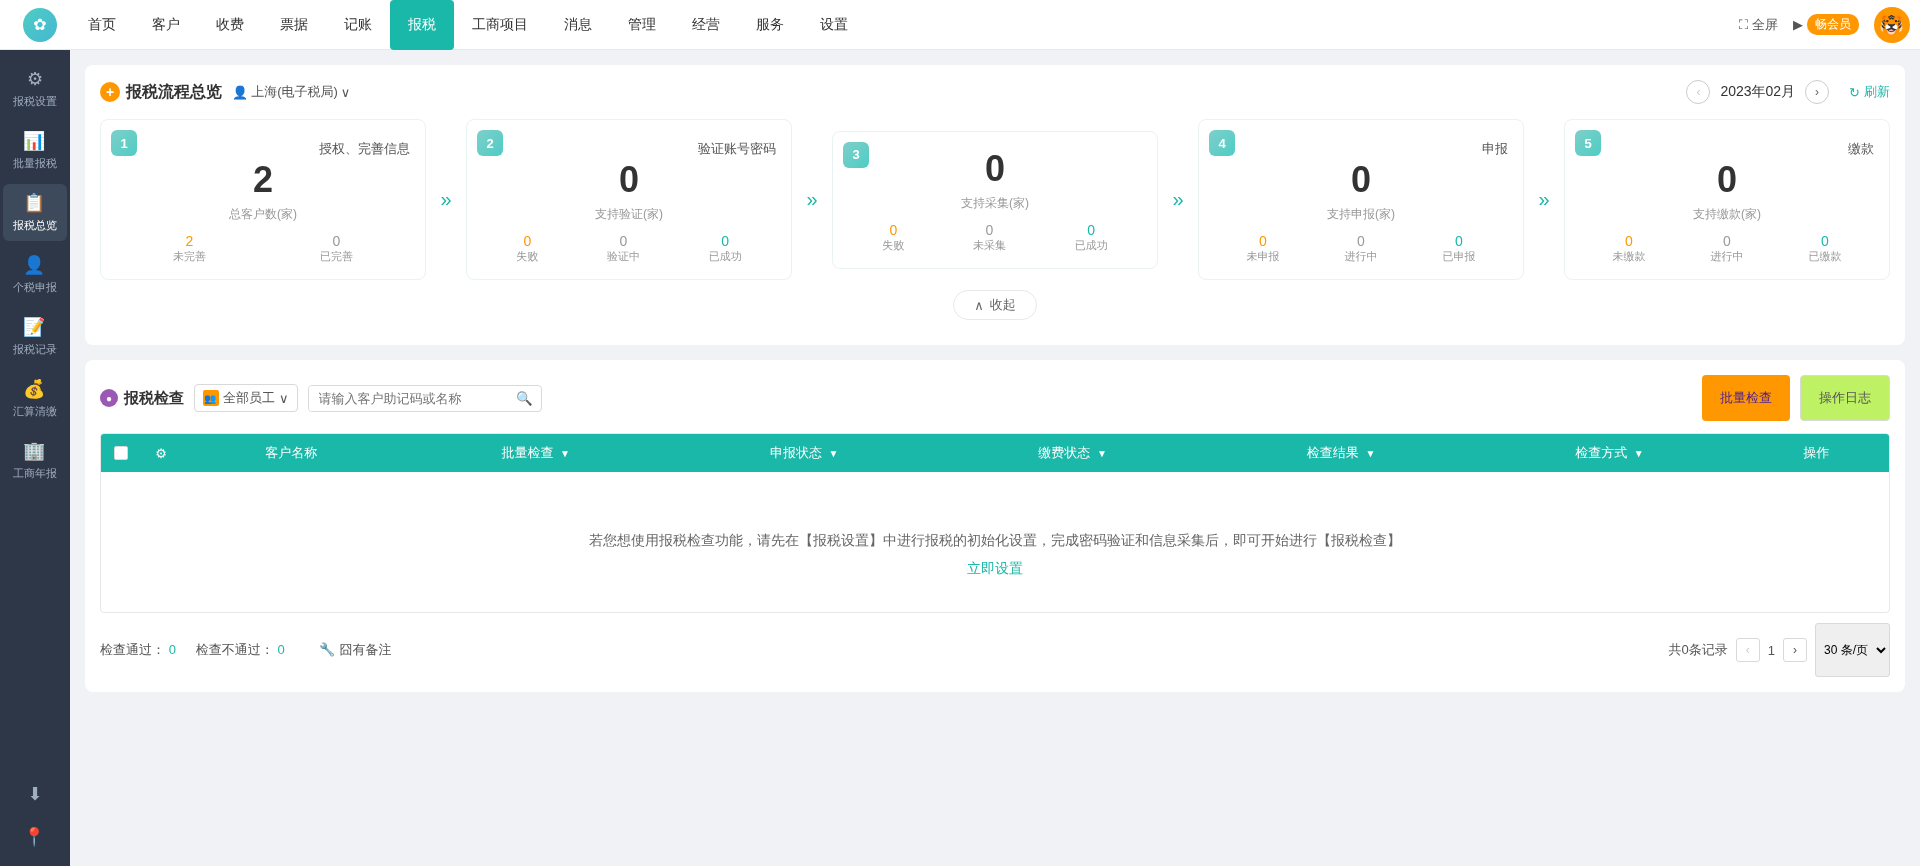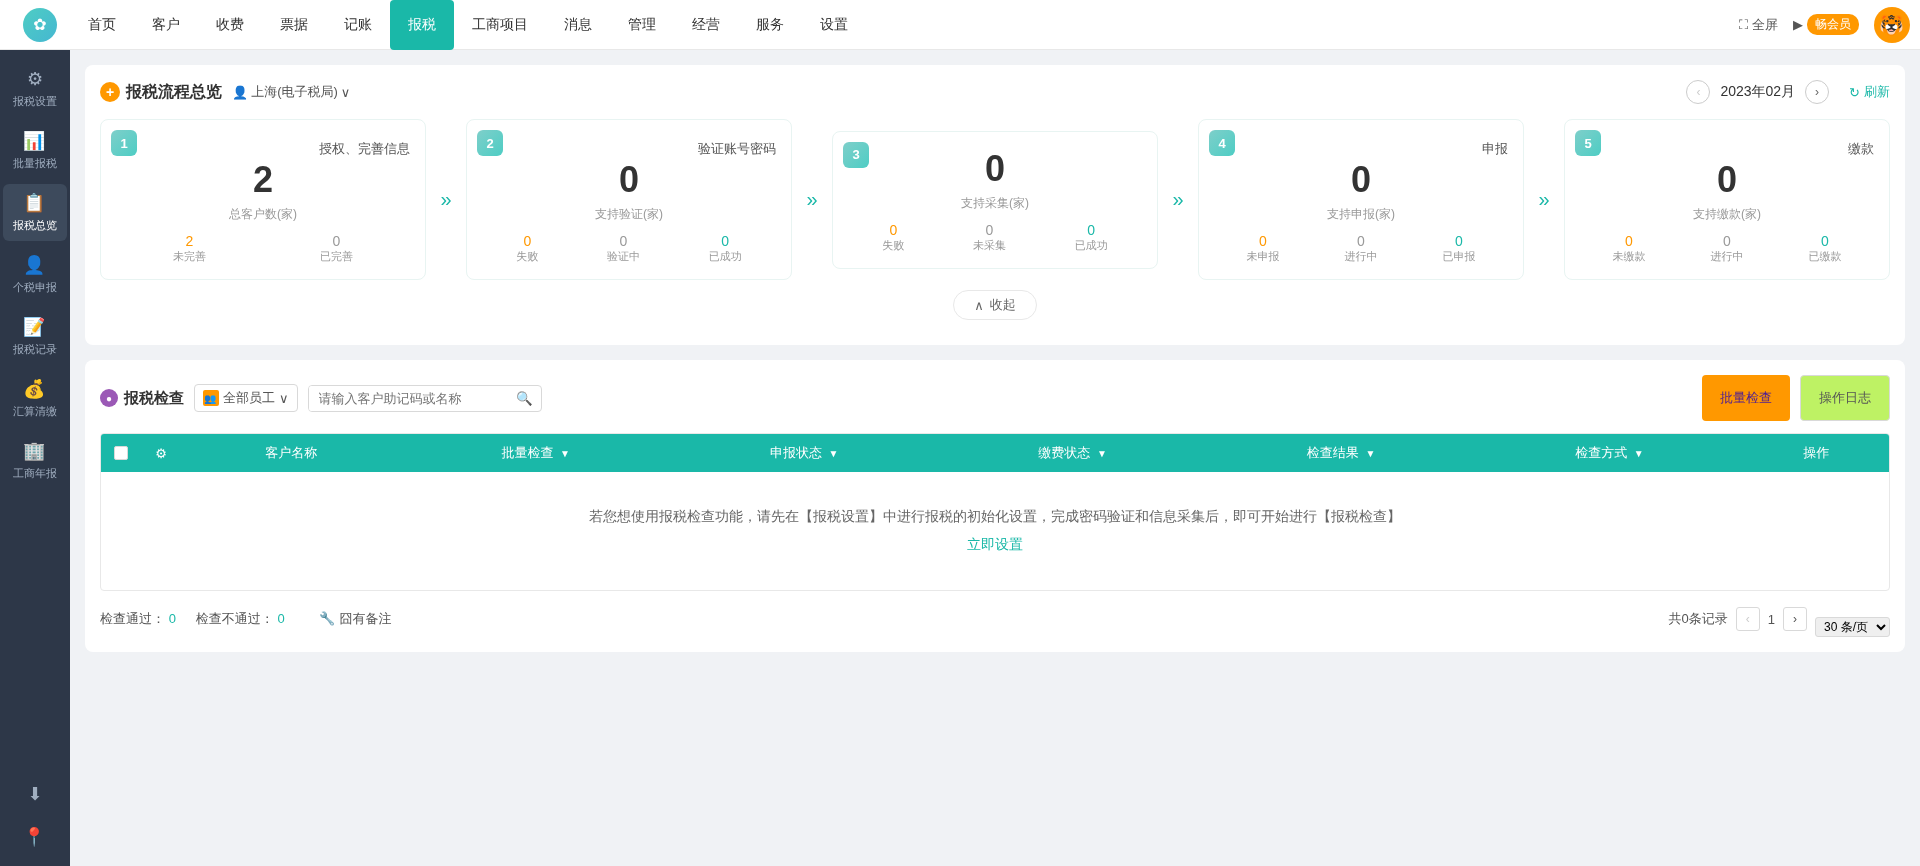--- a/index.html
+++ b/index.html
@@ -78,38 +78,38 @@
     .btn-orange { background: #ff9800; color: #4c1d95; border: none; padding: 7px 18px; border-radius: 4px; cursor: pointer; font-size: 13px; }
     .btn-white { background: #bef264; color: #555; border: 1px solid #d9d9d9; padding: 13px 18px; border-radius: 4px; cursor: pointer; font-size: 13px; }
 
     
     .check-table { width: 100%; border-collapse: collapse; }
     .check-table thead tr { background: #1ab8a8; color: white; }
     .check-table thead th { padding: 10px 12px; font-weight: normal; font-size: 13px; text-align: center; }
     .check-table thead th:first-child { width: 40px; }
     .check-table thead th:nth-child(2) { width: 40px; }
     .check-table .filter-icon { font-size: 10px; margin-left: 3px; }
-    .empty-msg { text-align: center; padding: 36px 20px; color: #666; font-size: 14px; }
+    .empty-msg { text-align: center; padding: 60px 20px; color: #666; font-size: 14px; }
     .setup-link { color: #1ab8a8; cursor: pointer; text-decoration: none; }
     .checkbox-cell { display: flex; align-items: center; justify-content: center; }
     .cb { width: 14px; height: 14px; border: 1px solid #d9d9d9; background: #fff; border-radius: 2px; cursor: pointer; }
 
     
     .table-wrapper { overflow-y: auto; max-height: 180px; border: 1px solid #e8e8e8; border-radius: 4px; position: relative; }
 
     
     .check-footer { display: flex; align-items: center; margin-top: 10px; }
     .footer-stats { display: flex; gap: 20px; }
     .footer-stat { font-size: 13px; color: #555; }
     .footer-stat a { color: #1ab8a8; text-decoration: none; }
     .footer-note { font-size: 13px; color: #555; margin-left: 15px; }
     .pagination { margin-left: auto; display: flex; align-items: center; gap: 8px; font-size: 13px; color: #555; }
     .page-btn { width: 24px; height: 24px; border: 1px solid #d9d9d9; border-radius: 3px; background: #fff; cursor: pointer; display: flex; align-items: center; justify-content: center; color: #555; font-size: 12px; }
     .page-btn.disabled { color: #ccc; cursor: not-allowed; }
-    .page-select { border: 1px solid #d9d9d9; border-radius: 3px; padding: 1px 4px; font-size: 12px; cursor: pointer; margin-top: 16px; }
+    .page-select { border: 1px solid #d9d9d9; border-radius: 3px; padding: 18px 4px; font-size: 12px; cursor: pointer; }
   </style>
 </head>
 <body>
 
 <div class="top-nav">
   <div class="logo">
     <div class="logo-icon">✿</div>
   </div>
   <div class="nav-items">
     <div class="nav-item">首页</div>

